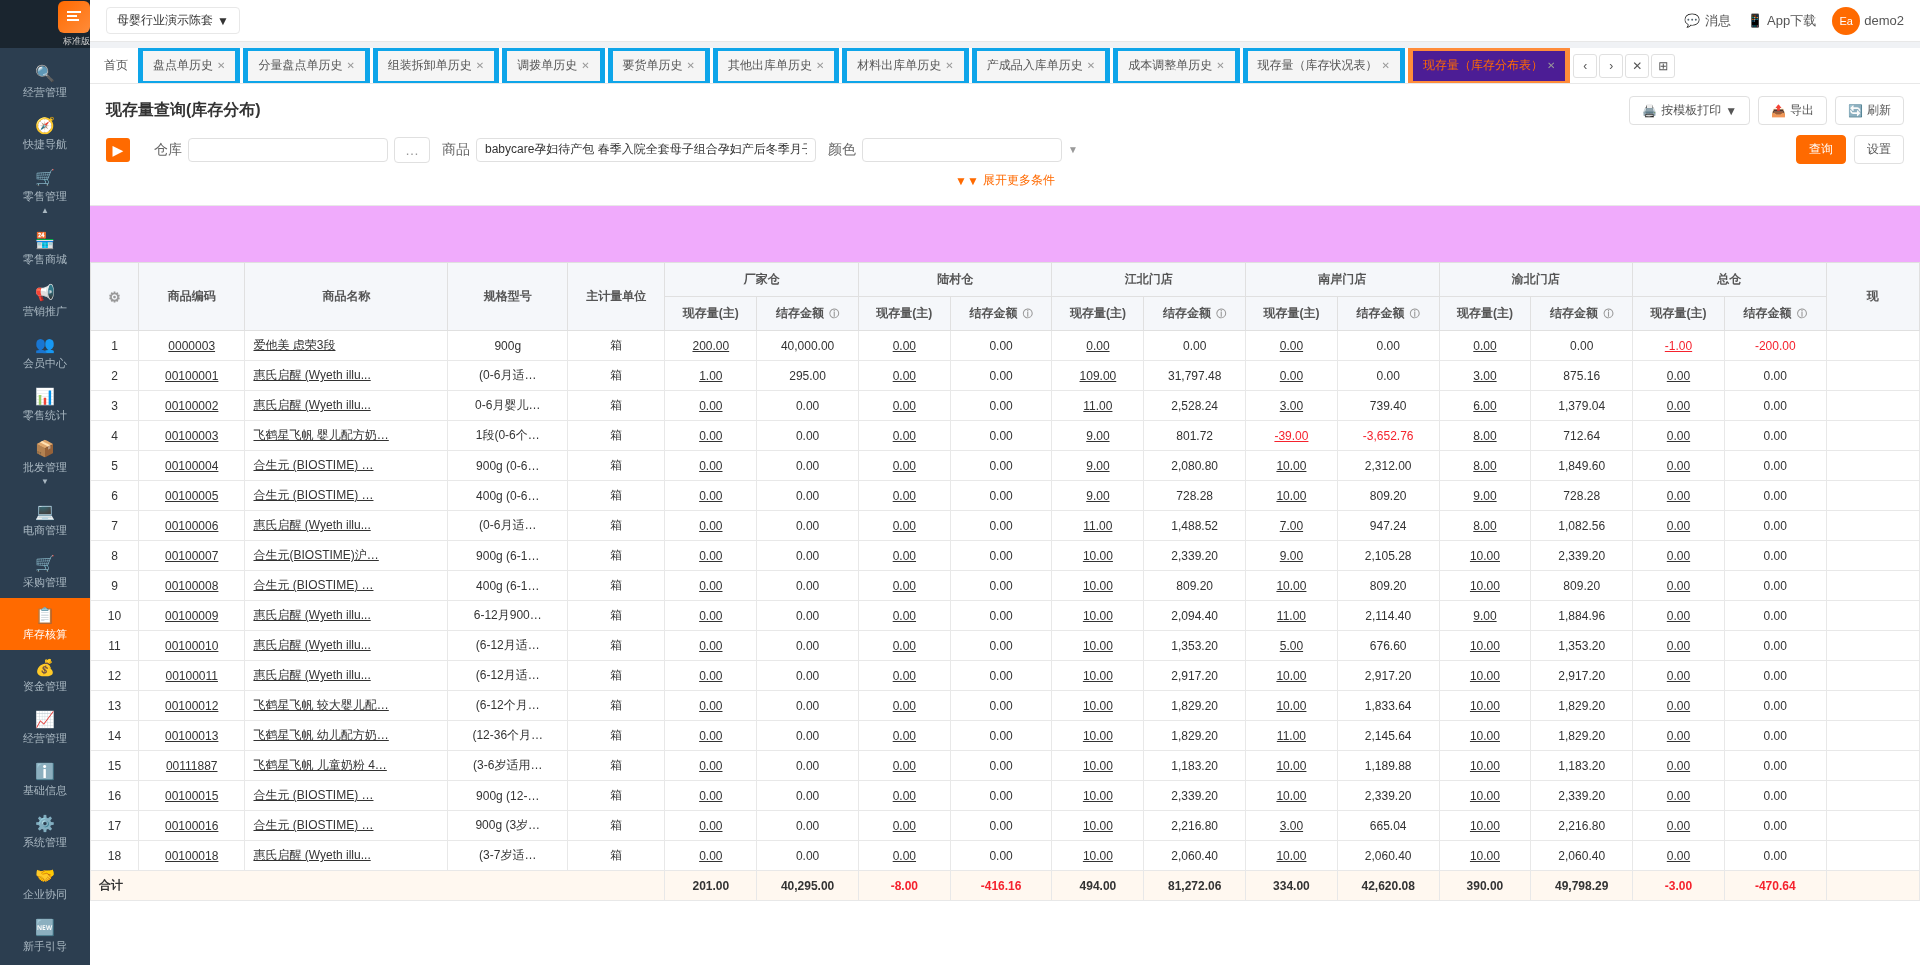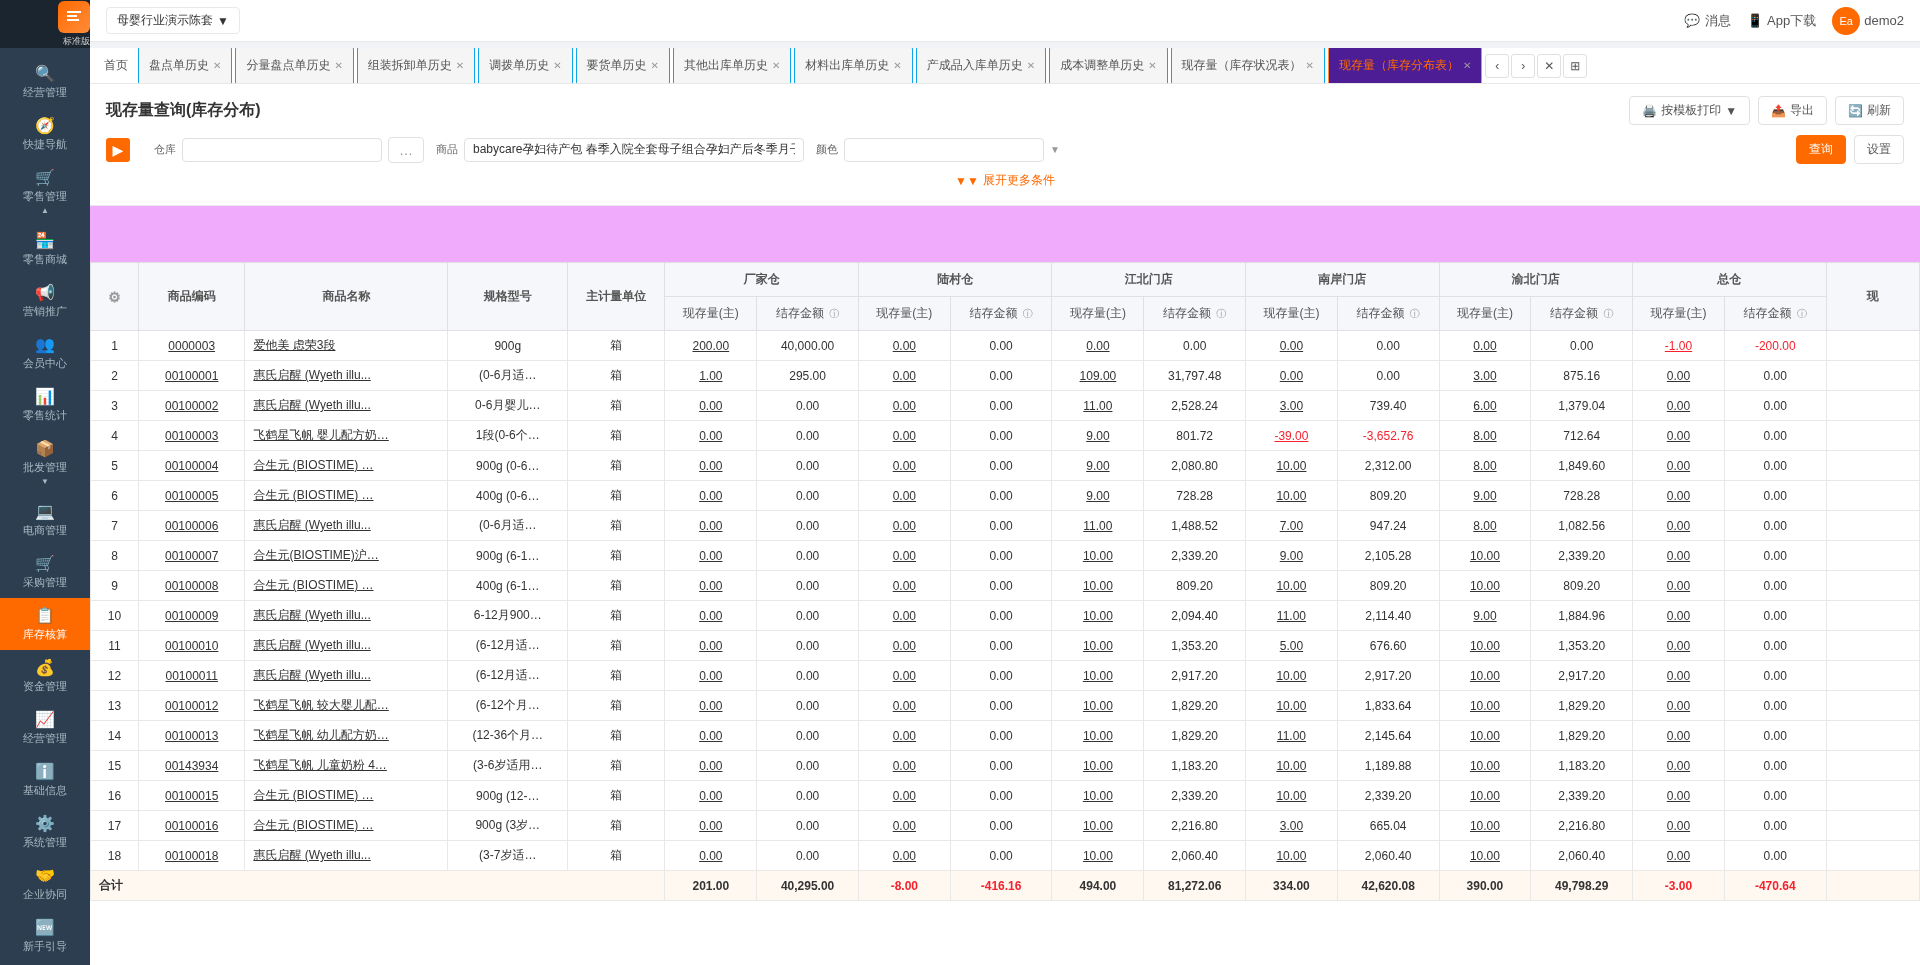--- a/index.html
+++ b/index.html
@@ -35,21 +35,21 @@
       position: fixed;
       top: 48px; left: 90px; right: 0;
       z-index: 99;
       overflow: hidden;
     }
     .tab-item {
       display: flex;
       align-items: center;
       padding: 0 10px;
       height: 40px;
-      border: 1px solid #0ea5e9;
+      border: 5px solid #0ea5e9;
       border-radius: 3px;
       margin-right: 3px;
       cursor: pointer;
       font-size: 12px;
       color: #555;
       background: #f5f5f5;
       white-space: nowrap;
       flex-shrink: 0;
     }
     .tab-item.active {
@@ -165,21 +165,21 @@
     .btn-orange {
       background: #ff6a00;
       color: #fff;
       border-color: #ff6a00;
     }
     .filter-group {
       display: flex;
       align-items: center;
       gap: 6px;
     }
-    .filter-label { color: #666; font-size: 11px; white-space: nowrap; }
+    .filter-label { color: #666; font-size: 14px; white-space: nowrap; }
     .filter-input {
       border: 1px solid #e0e0e0;
       border-radius: 4px;
       padding: 4px 8px;
       font-size: 12px;
       color: #333;
       background: #fff;
       min-width: 80px;
     }
     .filter-input-wide {
@@ -232,21 +232,21 @@
     table {
       width: 100%;
       border-collapse: collapse;
       font-size: 12px;
     }
     thead tr th {
       background: #f5f7fa;
       border: 1px solid #e0e0e0;
       padding: 8px 6px;
       text-align: center;
-      font-weight: 400;
+      font-weight: 700;
       color: #555;
       white-space: nowrap;
       position: sticky;
       top: 0;
       z-index: 10;
     }
     thead tr:first-child th {
       font-weight: 600;
     }
     tbody tr td {
@@ -816,21 +816,21 @@
     <td class="td-underline">11.00</td>
     <td class="">2,145.64</td>
     <td class="td-underline">10.00</td>
     <td>1,829.20</td>
     <td class="td-underline">0.00</td>
     <td class="">0.00</td>
     <td></td>
   </tr>
           <tr>
     <td>15</td>
-    <td class="td-underline">00143934</td>
+    <td class="td-underline">00111887</td>
     <td class="td-left td-underline">飞鹤星飞帆 儿童奶粉 4…</td>
     <td>(3-6岁适用…</td>
     <td>箱</td>
     <td class="td-underline">0.00</td>
     <td>0.00</td>
     <td class="td-underline">0.00</td>
     <td>0.00</td>
     <td class="td-underline">10.00</td>
     <td>1,183.20</td>
     <td class="td-underline">10.00</td>

